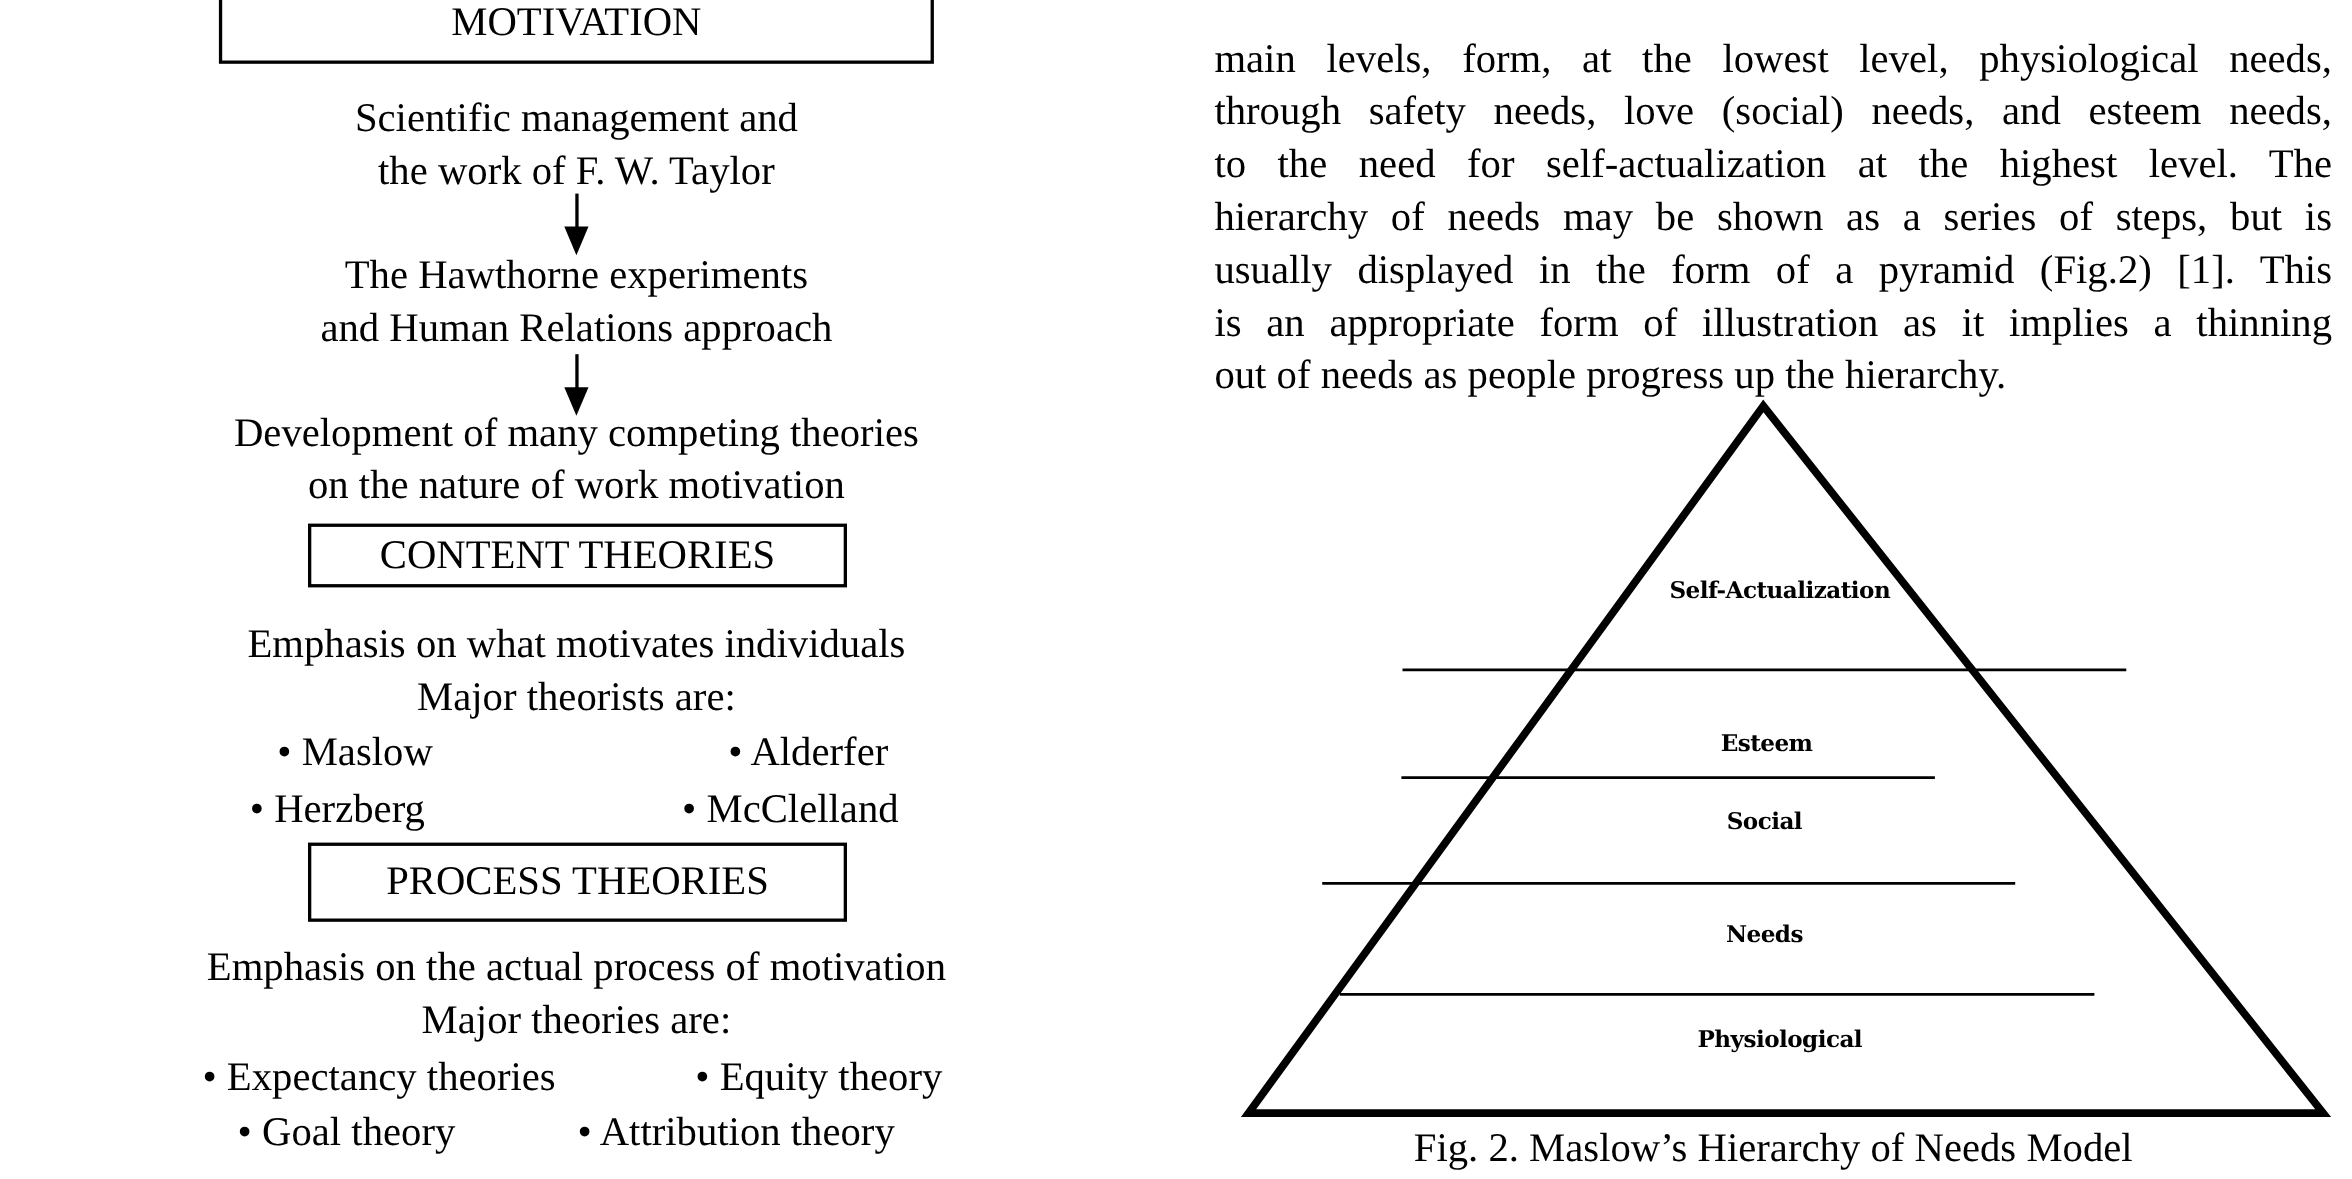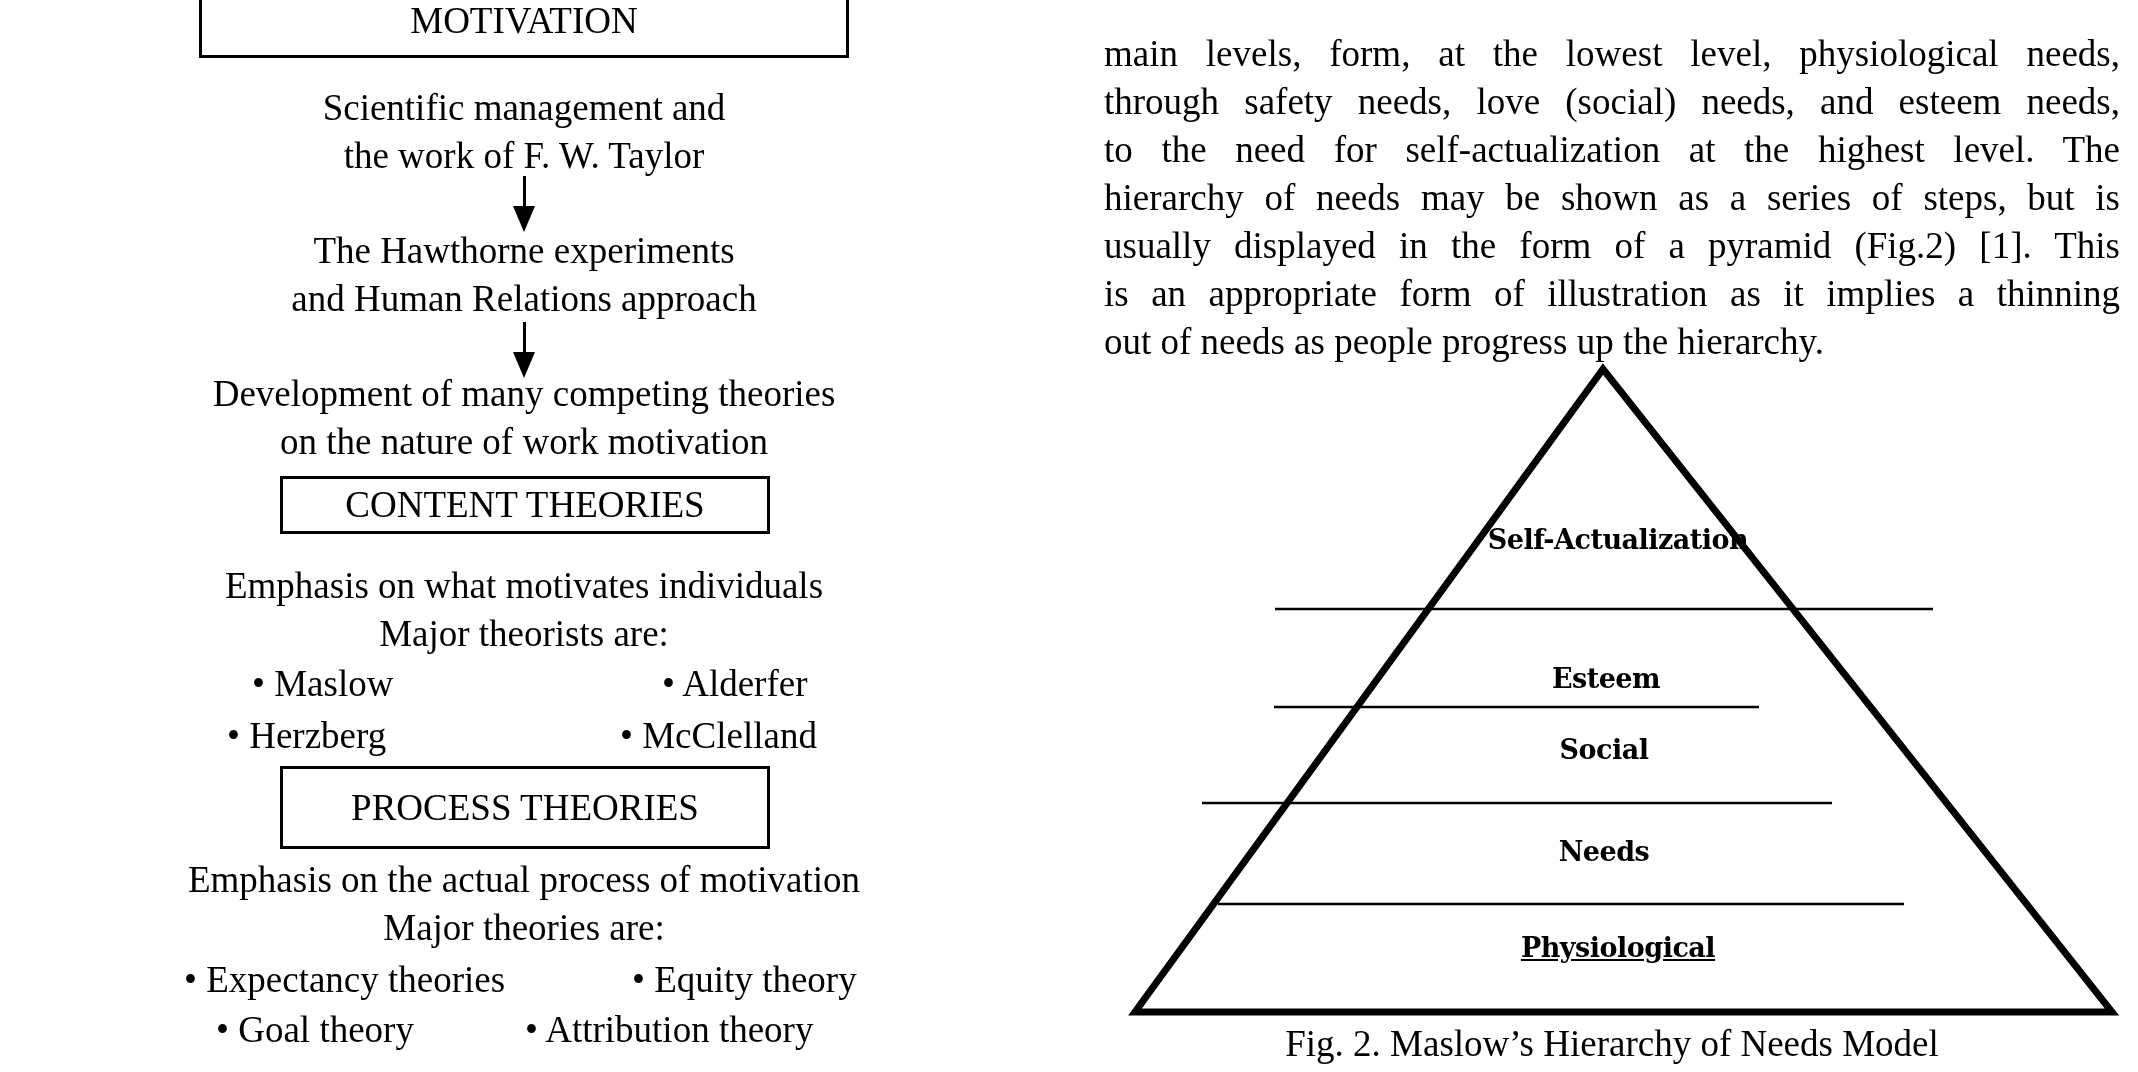--- a/index.html
+++ b/index.html
@@ -12,21 +12,21 @@
   .t37 { font-size: 37px; line-height: 48px; }
   .box { position: absolute; border: 3px solid #000; box-sizing: border-box; display: flex; align-items: center; justify-content: center; }
   .arrow { position: absolute; width: 0; }
   .arrow .shaft { position: absolute; left: -1.5px; width: 3px; background: #000; }
   .arrow .head { position: absolute; left: -11px; width: 0; height: 0;
     border-left: 11px solid transparent; border-right: 11px solid transparent; border-top: 26px solid #000; }
   .bul { position: absolute; white-space: nowrap; font-size: 37px; line-height: 48px; }
   .para { position: absolute; left: 1104px; width: 1016px; font-size: 37px; line-height: 48px; text-align: justify; text-align-last: left; }
   .para .ln { display: block; text-align: justify; text-align-last: justify; white-space: nowrap; height: 48px; }
   .para .ln.last { text-align-last: left; }
-  .pyr-label { position: absolute; font-family: "DejaVu Serif", serif; font-weight: bold; font-size: 27px; white-space: nowrap; transform: translateX(-50%); letter-spacing: -0.5px; }
+  .pyr-label { position: absolute; font-family: "DejaVu Serif", serif; font-weight: bold; font-size: 21px; white-space: nowrap; transform: translateX(-50%); letter-spacing: -0.5px; }
   .caption { position: absolute; left: 1100px; width: 1024px; top: 1020px; text-align: center; font-size: 37px; line-height: 48px; white-space: nowrap; }
 </style>
 </head>
 <body>
 
 <div>
 
   <div class="box" style="left:199px; top:-20px; width:650px; height:78px;">
     <span class="t37" style="position:relative; top:2px;">MOTIVATION</span>
   </div>
@@ -71,21 +71,21 @@
   <div class="bul" style="left:662px; top:660px;">
     <span>•</span> <span>Alderfer</span>
   </div>
   <div class="bul" style="left:227px; top:712px;">
     <span>•</span> <span>Herzberg</span>
   </div>
   <div class="bul" style="left:620px; top:712px;">
     <span>•</span> <span>McClelland</span>
   </div>
 
-  <div class="box" style="left:280px; top:766px; width:490px; height:83px;">
+  <div class="box" style="left:280px; top:766px; width:490px; height:72px;">
     <span class="t37">PROCESS THEORIES</span>
   </div>
 
   <div class="abs ctr t37" style="left:120px; width:808px; top:856px;">
     <div>Emphasis on the actual process of motivation</div>
     <div>Major theories are:</div>
   </div>
 
   <div class="bul" style="left:184px; top:956px;">
     <span>•</span> <span>Expectancy theories</span>
@@ -118,16 +118,16 @@
     <line x1="1362" y1="707" x2="1847" y2="707" stroke="#000" stroke-width="2.5" transform="translate(-88,0) scale(1,1)"></line>
     <line x1="1290" y1="803" x2="1920" y2="803" stroke="#000" stroke-width="2.5" transform="translate(-88,0)"></line>
     <line x1="1306" y1="904" x2="1992" y2="904" stroke="#000" stroke-width="2.5" transform="translate(-88,0)"></line>
     <polygon points="1603,369 1135,1012 2112,1012" fill="none" stroke="#000" stroke-width="7" stroke-linejoin="miter"></polygon>
   </svg>
 
   <div class="pyr-label" style="left:1618px; top:524px;">Self-Actualization</div>
   <div class="pyr-label" style="left:1606px; top:663px;text-align:right;">Esteem</div>
   <div class="pyr-label" style="left:1604px; top:734px;">Social</div>
   <div class="pyr-label" style="left:1604px; top:836px;">Needs</div>
-  <div class="pyr-label" style="left:1618px; top:932px;text-decoration:underline;">Physiological</div>
+  <div class="pyr-label" style="left:1618px; top:932px;">Physiological</div>
 
   <div class="caption">Fig. 2.  Maslow’s Hierarchy of Needs Model</div>
 </div>
 
 </body></html>

